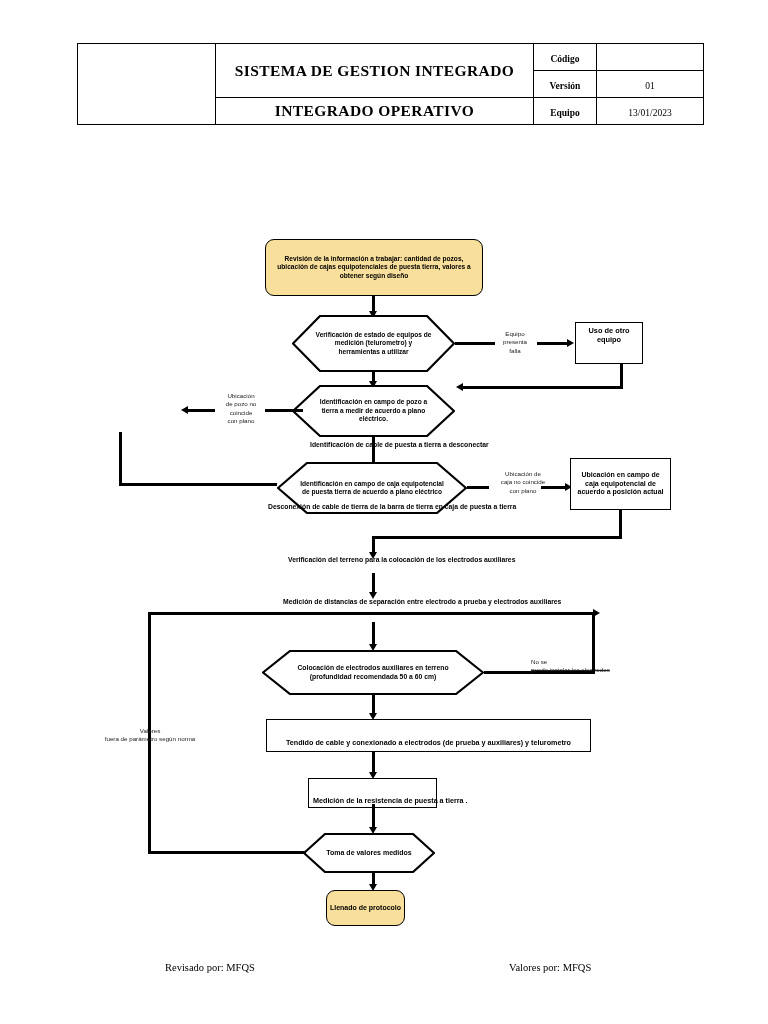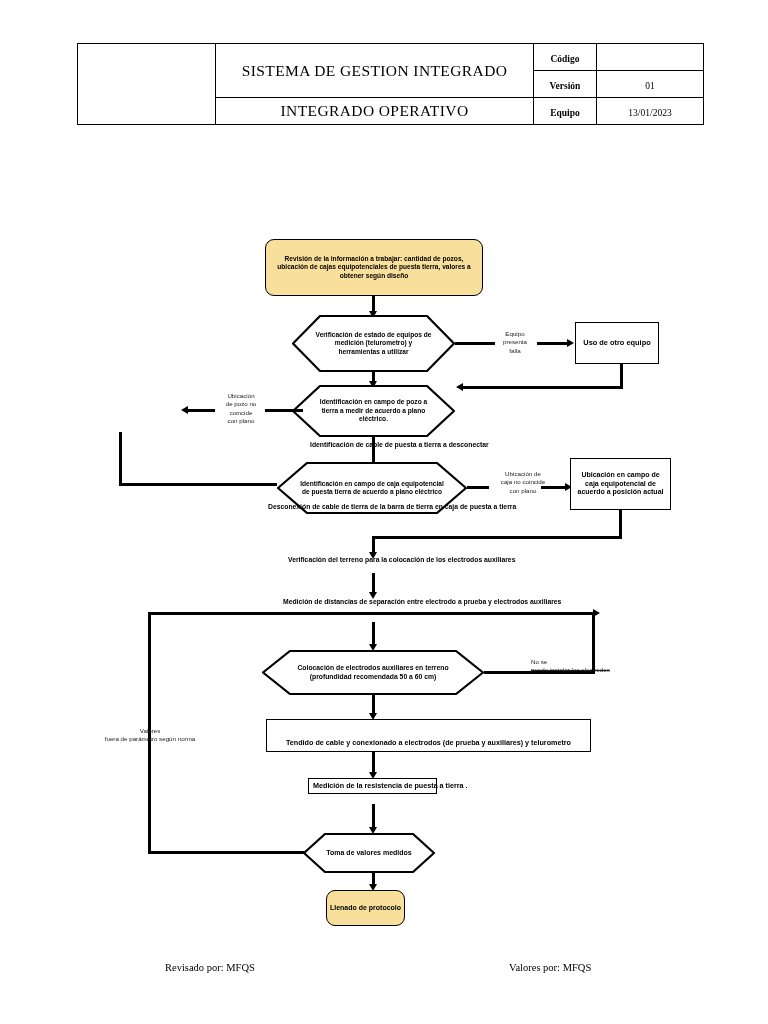--- a/index.html
+++ b/index.html
@@ -34,21 +34,21 @@
   }
   .ht-logo   { width: 137px; }
   .ht-title  { width: 317px; }
   .ht-label  { width: 62px; }
   .ht-value  { width: 106px; }
 
   .title-main {
     font-family: "Liberation Serif", serif;
     font-size: 15.5px;
     letter-spacing: 0.4px;
-    font-weight: 400;
+    font-weight: 700;
   }
   .ht-label-txt {
     font-family: "Liberation Serif", serif;
     font-size: 9.5px;
     font-weight: 700;
   }
   .ht-value-txt {
     font-family: "Liberation Serif", serif;
     font-size: 9.5px;
   }
@@ -208,21 +208,21 @@
 
   <div class="line" style="left:455px; top:342px; width:40px; height:3px;"></div>
   <div class="caption-small" style="left:497px; top:330px; width:36px;">
     <div>Equipo</div>
     <div>presenta</div>
     <div>falla</div>
   </div>
   <div class="line" style="left:537px; top:342px; width:32px; height:3px;"></div>
   <div class="arrow arrow-right" style="left:567px; top:339px;"></div>
 
-  <div class="node rect" style="left:575px; top:322px; width:84px; height:42px; font-size:7.4px; align-items:flex-start; padding-top:15px;">
+  <div class="node rect" style="left:575px; top:322px; width:68px; height:42px; font-size:7.4px; align-items:flex-start; padding-top:3px;">
     <span>Uso de otro equipo</span>
   </div>
 
   <div class="line" style="left:620px; top:364px; width:3px; height:24px;"></div>
   <div class="line" style="left:462px; top:386px; width:161px; height:3px;"></div>
   <div class="arrow arrow-left" style="left:456px; top:383px;"></div>
 
   <div class="line" style="left:372px; top:372px; width:3px; height:13px;"></div>
   <div class="arrow arrow-down" style="left:369px; top:381px;"></div>
 
@@ -318,21 +318,21 @@
   <div class="line" style="left:372px; top:695px; width:3px; height:22px;"></div>
   <div class="arrow arrow-down" style="left:369px; top:713px;"></div>
 
   <div class="node rect" style="left:266px; top:719px; width:325px; height:33px; font-size:7.2px; align-items:flex-start; padding-top:18px;">
     <span>Tendido de cable y conexionado a electrodos (de prueba y auxiliares) y telurometro</span>
   </div>
 
   <div class="line" style="left:372px; top:752px; width:3px; height:23px;"></div>
   <div class="arrow arrow-down" style="left:369px; top:772px;"></div>
 
-  <div class="node rect" style="left:308px; top:778px; width:129px; height:16px; font-size:7.2px; align-items:flex-start; padding-top:2px; justify-content:flex-start; padding-left:4px;">
+  <div class="node rect" style="left:308px; top:778px; width:129px; height:30px; font-size:7.2px; align-items:flex-start; padding-top:17px; justify-content:flex-start; padding-left:4px;">
     <span style="white-space:nowrap;">Medición de la resistencia de puesta a tierra .</span>
   </div>
 
   <div class="line" style="left:372px; top:804px; width:3px; height:26px;"></div>
   <div class="arrow arrow-down" style="left:369px; top:827px;"></div>
 
   <div class="node hexa" style="left:303px; top:833px; width:132px; height:40px; font-size:7px;">
     <svg class="hex-shape" viewBox="0 0 132 40" preserveAspectRatio="none">
       <polygon points="22,1 110,1 131,20 110,39 22,39 1,20" fill="#ffffff" stroke="#000" stroke-width="2.2"></polygon>
     </svg>

